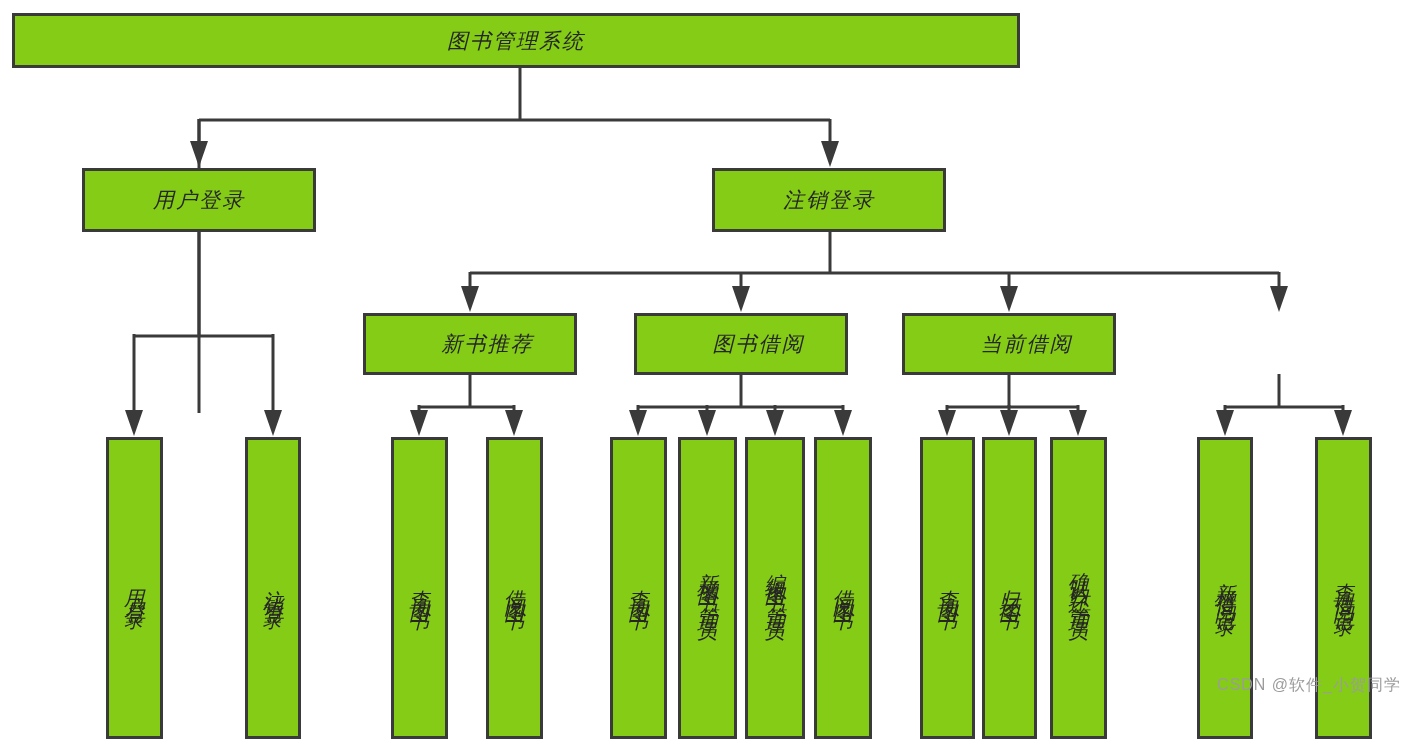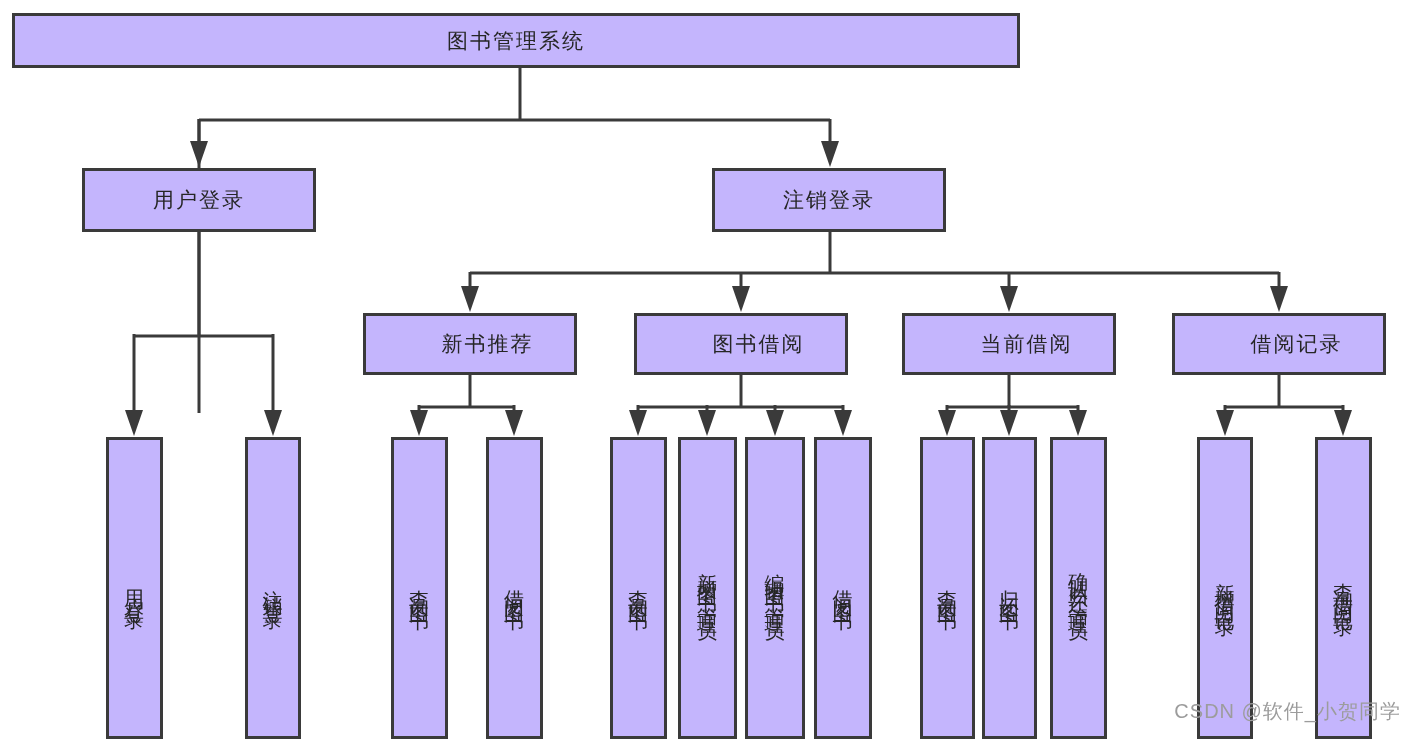--- a/index.html
+++ b/index.html
@@ -13,42 +13,43 @@
   body{font-family:"Liberation Sans","DejaVu Sans",sans-serif;}
   .canvas{
     position:relative;
     width:1405px;height:747px;
     background:var(--bg);
     overflow:hidden;
   }
   .wires{position:absolute;left:0;top:0;width:1405px;height:747px;z-index:0;}
   .node{
     position:absolute;
-    background:#c4b5fd;
+    background:#84cc16;
     border:3px solid var(--line);
     display:flex;align-items:center;justify-content:center;
     color:var(--text);
     z-index:1;
+    font-style:italic;
   }
   .node.h{font-size:21px;letter-spacing:2px;}
   .node.leaf{top:437px;height:302px;font-size:20px;}
   .node.leaf span{
     writing-mode:vertical-rl;
     text-orientation:mixed;
     letter-spacing:7px;
     line-height:1;
     white-space:nowrap;
   }
   .root{left:12px;top:13px;width:1008px;height:55px;}
   .lvl2{top:168px;height:64px;width:234px;}
   .lvl3{top:313px;height:62px;width:214px;padding-left:35px;}
   .watermark{
     position:absolute;
-    top:698px;right:4px;
-    font-size:20px;
+    top:675px;right:4px;
+    font-size:16px;
     color:var(--wm);
     letter-spacing:1px;
     z-index:3;
     pointer-events:none;
   }
 </style>
 </head>
 <body>
 
 <div class="canvas">
@@ -141,23 +142,20 @@
 
   <div class="node h lvl3" style="left:363px;">
     <span>新书推荐</span>
   </div>
   <div class="node h lvl3" style="left:902px;">
     <span>当前借阅</span>
   </div>
   <div class="node h lvl3" style="left:634px;">
     <span>图书借阅</span>
   </div>
-  <div class="node h lvl3" style="left:1172px;">
-    <span>借阅记录</span>
-  </div>
 
   <div class="node leaf" style="left:106px;width:57px;">
     <span>用户登录</span>
   </div>
   <div class="node leaf" style="left:245px;width:56px;">
     <span>注销登录</span>
   </div>
 
   <div class="node leaf" style="left:391px;width:57px;">
     <span>查询图书</span>

